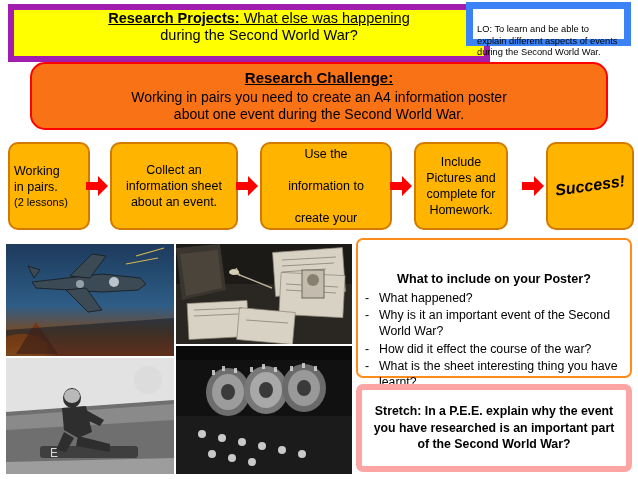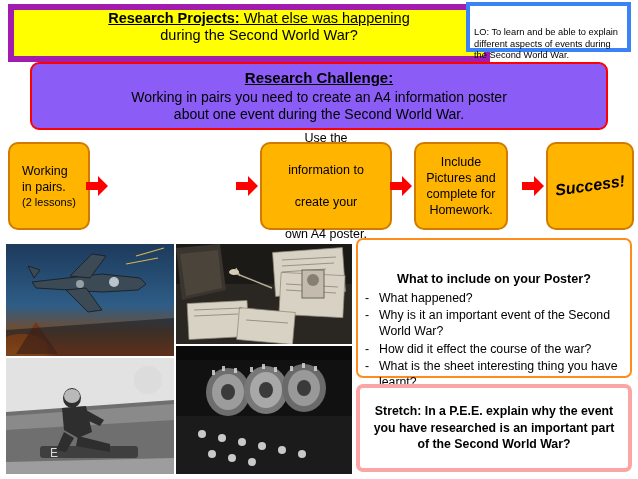--- a/index.html
+++ b/index.html
@@ -18,46 +18,46 @@
     background:#ffff00;border:6px solid #a21caf;
     display:flex;flex-direction:column;align-items:center;justify-content:flex-start;
     text-align:center;line-height:1.15;padding-left:20px;
   }
   .title-line{font-size:14.5px;color:#000;}
   .title-line b{font-weight:bold;}
   .title-line .ul{text-decoration:underline;}
 
   .lo-box{
     position:absolute;left:466px;top:2px;width:165px;height:44px;
-    background:#ffffff;border:4px solid #3b82f6;
-    padding:21px 4px;box-sizing:border-box;
+    background:#ffffff;border:7px solid #3b82f6;
+    padding:15px 4px;box-sizing:border-box;
     font-size:9.3px;color:#000;line-height:1.25;
   }
 
   
   .challenge{
     position:absolute;left:30px;top:62px;width:578px;height:68px;
-    background:#8b5cf6;border:2px solid #ff0000;border-radius:9px;
+    background:#f97316;border:2px solid #ff0000;border-radius:15px;
     display:flex;flex-direction:column;align-items:center;justify-content:center;
     text-align:center;box-sizing:border-box;
   }
   .challenge-title{font-size:15px;font-weight:bold;text-decoration:underline;color:#000;margin-bottom:3px;}
   .challenge-text{font-size:14px;color:#000;line-height:1.25;}
 
   
   .flow{position:absolute;left:6px;top:142px;width:626px;height:92px;}
   .step{
     position:absolute;top:0;height:88px;
     background:#ffb400;border:2px solid #d07a00;border-radius:10px;
     box-sizing:border-box;
     display:flex;flex-direction:column;align-items:center;justify-content:center;
     text-align:center;font-size:12.5px;color:#000;line-height:1.28;
     padding:2px 4px;
   }
-  .step.s1{left:2px;width:82px;text-align:left;align-items:flex-start;padding-left:12px;}
+  .step.s1{left:2px;width:82px;text-align:left;align-items:flex-start;padding-left:4px;}
   .step.s2{left:104px;width:128px;}
   .step.s3{left:254px;width:132px;gap:16px;}
   .step.s4{left:408px;width:94px;}
   .step.s5{left:540px;width:88px;}
   .step.s5 .succ{font-size:16px;font-style:italic;font-weight:bold;transform:rotate(-8deg);}
   .arrow{
     position:absolute;top:33px;width:22px;height:22px;
   }
   .arrow svg{display:block;}
   .a1{left:80px;} .a2{left:230px;} .a3{left:384px;} .a4{left:516px;}
@@ -79,21 +79,21 @@
     font-size:12.3px;color:#000;line-height:1.33;
   }
   .poster-title{font-weight:bold;text-align:center;font-size:12.6px;margin-bottom:2px;margin-top:26px;}
   .poster-list{margin:0;padding:0;list-style:none;}
   .poster-list li{display:flex;gap:6px;margin-bottom:1px;}
   .poster-list li .dash{width:8px;flex:0 0 8px;}
   .poster-list li .txt{flex:1;}
 
   .stretch-box{
     position:absolute;left:356px;top:384px;width:276px;height:88px;
-    background:#ffffff;border:4px solid #fca5a5;border-radius:7px;
+    background:#ffffff;border:6px solid #fca5a5;border-radius:7px;
     box-sizing:border-box;padding:6px 8px;
     font-size:12.3px;color:#000;line-height:1.33;font-weight:bold;text-align:center;
     display:flex;align-items:center;justify-content:center;
   }
 </style>
 </head>
 <body>
 
 <div class="slide">
 
@@ -119,32 +119,36 @@
       <div>in pairs.</div>
       <div style="font-size:11px;">(2 lessons)</div>
     </div>
 
     <div class="arrow a1">
       <svg width="22" height="22" viewBox="0 0 22 22">
           <path d="M0 7 L12 7 L12 1 L22 11 L12 21 L12 15 L0 15 Z" fill="#ff0000"></path>
         </svg>
     </div>
 
+    <div class="step s2">
+      <div>Collect an</div>
+      <div>information sheet</div>
+      <div>about an event.</div>
+    </div>
 
     <div class="arrow a2">
       <svg width="22" height="22" viewBox="0 0 22 22">
           <path d="M0 7 L12 7 L12 1 L22 11 L12 21 L12 15 L0 15 Z" fill="#ff0000"></path>
         </svg>
     </div>
 
     <div class="step s3">
       <div>Use the</div>
       <div>information to</div>
       <div>create your</div>
-      <div>own A4  poster.</div>
     </div>
 
     <div class="arrow a3">
       <svg width="22" height="22" viewBox="0 0 22 22">
           <path d="M0 7 L12 7 L12 1 L22 11 L12 21 L12 15 L0 15 Z" fill="#ff0000"></path>
         </svg>
     </div>
 
     <div class="step s4">
       <div>Include</div>

